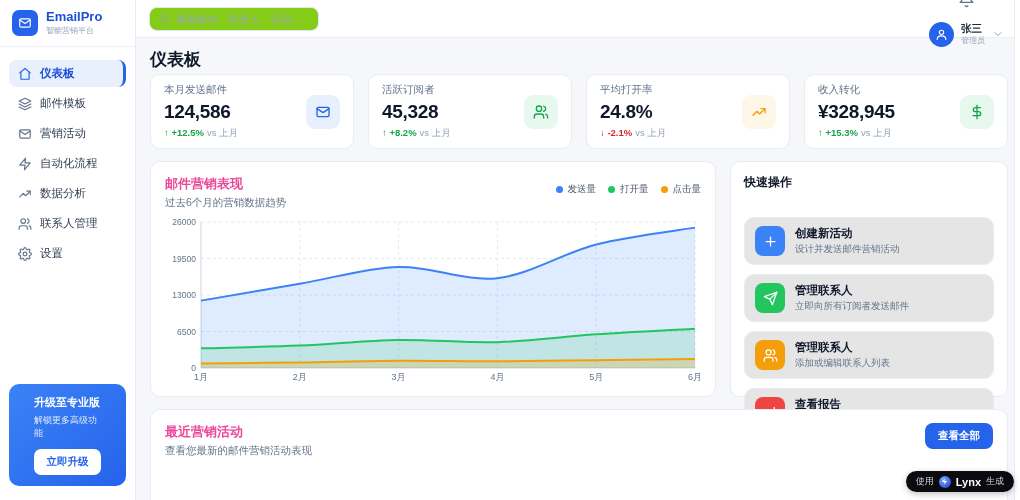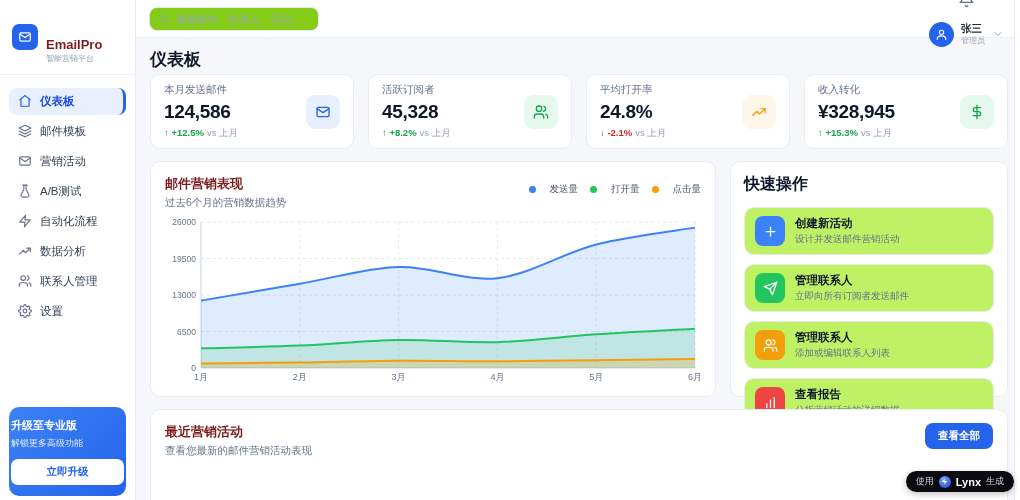--- a/index.html
+++ b/index.html
@@ -14,33 +14,33 @@
   .sidebar {
     width:136px; min-width:136px; background:#fff; border-right:1px solid #e8ecf1;
     display:flex; flex-direction:column; height:500px;
   }
   .brand { display:flex; align-items:center; gap:8px; padding:10px 12px; border-bottom:1px solid #eef1f5; }
   .brand-icon {
     width:26px; height:26px; border-radius:7px; background:#2563eb; color:#fff;
     display:flex; align-items:center; justify-content:center; flex:none;
   }
   .brand-icon svg { width:14px; height:14px; }
-  .brand-name { font-size:13px; font-weight:bold; color:#7f1d1d; line-height:1.15;margin-top:28px; }
+  .brand-name { font-size:13px; font-weight:bold; color:#1d4ed8; line-height:1.15; }
   .brand-tagline { font-size:8px; color:#94a3b8; }
   nav { flex:1; padding:10px 0 0; }
   .nav-item {
     display:flex; align-items:center; gap:8px; margin:3px 9px; padding:6px 9px;
     border-radius:8px; font-size:11.5px; color:#334155; cursor:pointer;
   }
   .nav-item .ic { width:14px; height:14px; color:#64748b; display:flex; }
   .nav-item .ic svg { width:14px; height:14px; }
   .nav-item.active { background:#e9f0fd; color:#1d4ed8; border-right:3px solid #2563eb; font-weight:bold; }
   .nav-item.active .ic { color:#2563eb; }
   .upgrade-card {
-    margin:10px 9px 4px; padding:11px 2px; border-radius:10px;
+    margin:10px 9px 14px; padding:11px 25px; border-radius:10px;
     background:linear-gradient(135deg,#3b82f6,#2563eb); color:#fff;
   }
   .upgrade-title { font-size:11px; font-weight:bold; margin-bottom:4px; }
   .upgrade-sub { font-size:9px; color:rgba(255,255,255,.85); margin-bottom:9px; }
   .upgrade-btn {
     display:block; width:100%; background:#fff; color:#2563eb; border:none; border-radius:7px;
     font-size:10.5px; font-weight:bold; padding:6px 0; cursor:pointer; text-align:center;
     font-family:Liberation Sans, sans-serif;
   }
 
@@ -97,34 +97,34 @@
   .stat-ic { width:34px; height:34px; border-radius:9px; display:flex; align-items:center; justify-content:center; flex:none; }
   .stat-ic svg { width:16px; height:16px; }
 
   
   .mid-row { display:flex; gap:14px; margin-bottom:12px; }
   .chart-card {
     width:566px; min-width:566px; background:#fff; border:1px solid #e9edf2; border-radius:10px;
     padding:13px 14px; height:236px;
   }
   .chart-head { display:flex; justify-content:space-between; align-items:flex-start; margin-bottom:4px; }
-  .card-title { font-size:13px; font-weight:bold; color:#7f1d1d; margin-bottom:3px; }
+  .card-title { font-size:13px; font-weight:bold; color:#ec4899; margin-bottom:3px; }
   .card-sub { font-size:10.5px; color:#64748b; }
   .legend { display:flex; gap:12px; align-items:center; padding-top:8px; }
-  .legend-item { display:flex; align-items:center; gap:14px; font-size:9.5px; color:#475569; }
+  .legend-item { display:flex; align-items:center; gap:5px; font-size:9.5px; color:#475569; }
   .legend-dot { width:7px; height:7px; border-radius:50%; }
 
   .quick-card {
     flex:1; background:#fff; border:1px solid #e9edf2; border-radius:10px;
     padding:12px 13px; height:236px;
   }
-  .qa-title { font-size:16px; font-weight:bold; margin-bottom:12px; }
+  .qa-title { font-size:12px; font-weight:bold; margin-bottom:26px; }
   .qa-item {
     display:flex; align-items:center; gap:10px; border:1px solid #e8ecf1; border-radius:10px;
-    padding:8px 10px; margin-bottom:9px; cursor:pointer; background:#bef264; width:100%;
+    padding:8px 10px; margin-bottom:9px; cursor:pointer; background:#e5e5e5; width:100%;
     text-align:left; font-family:inherit;
   }
   .qa-ic { width:30px; height:30px; border-radius:8px; color:#fff; display:flex; align-items:center; justify-content:center; flex:none; }
   .qa-ic svg { width:15px; height:15px; }
   .qa-t { font-size:11.5px; font-weight:bold; color:#0f172a; margin-bottom:2px; }
   .qa-s { font-size:9.5px; color:#64748b; }
 
   
   .recent-card {
     background:#fff; border:1px solid #e9edf2; border-radius:10px;
@@ -191,29 +191,20 @@
           <span>邮件模板</span>
         </div>
         <div class="nav-item">
           <span class="ic">
             <svg viewBox="0 0 24 24" fill="none" stroke="currentColor" stroke-width="2" stroke-linecap="round" stroke-linejoin="round">
               <rect x="3" y="5" width="18" height="14" rx="2"></rect>
               <polyline points="3 7 12 13 21 7"></polyline>
             </svg>
           </span>
           <span>营销活动</span>
-        </div>
-        <div class="nav-item">
-          <span class="ic">
-            <svg viewBox="0 0 24 24" fill="none" stroke="currentColor" stroke-width="2" stroke-linecap="round" stroke-linejoin="round">
-              <path d="M10 2v7.5L5.5 18a3 3 0 0 0 2.7 4.5h7.6A3 3 0 0 0 18.5 18L14 9.5V2"></path>
-              <line x1="8.5" y1="2" x2="15.5" y2="2"></line>
-            </svg>
-          </span>
-          <span>A/B测试</span>
         </div>
         <div class="nav-item">
           <span class="ic">
             <svg viewBox="0 0 24 24" fill="none" stroke="currentColor" stroke-width="2" stroke-linecap="round" stroke-linejoin="round">
               <polygon points="13 2 3 14 12 14 11 22 21 10 12 10 13 2"></polygon>
             </svg>
           </span>
           <span>自动化流程</span>
         </div>
         <div class="nav-item">

